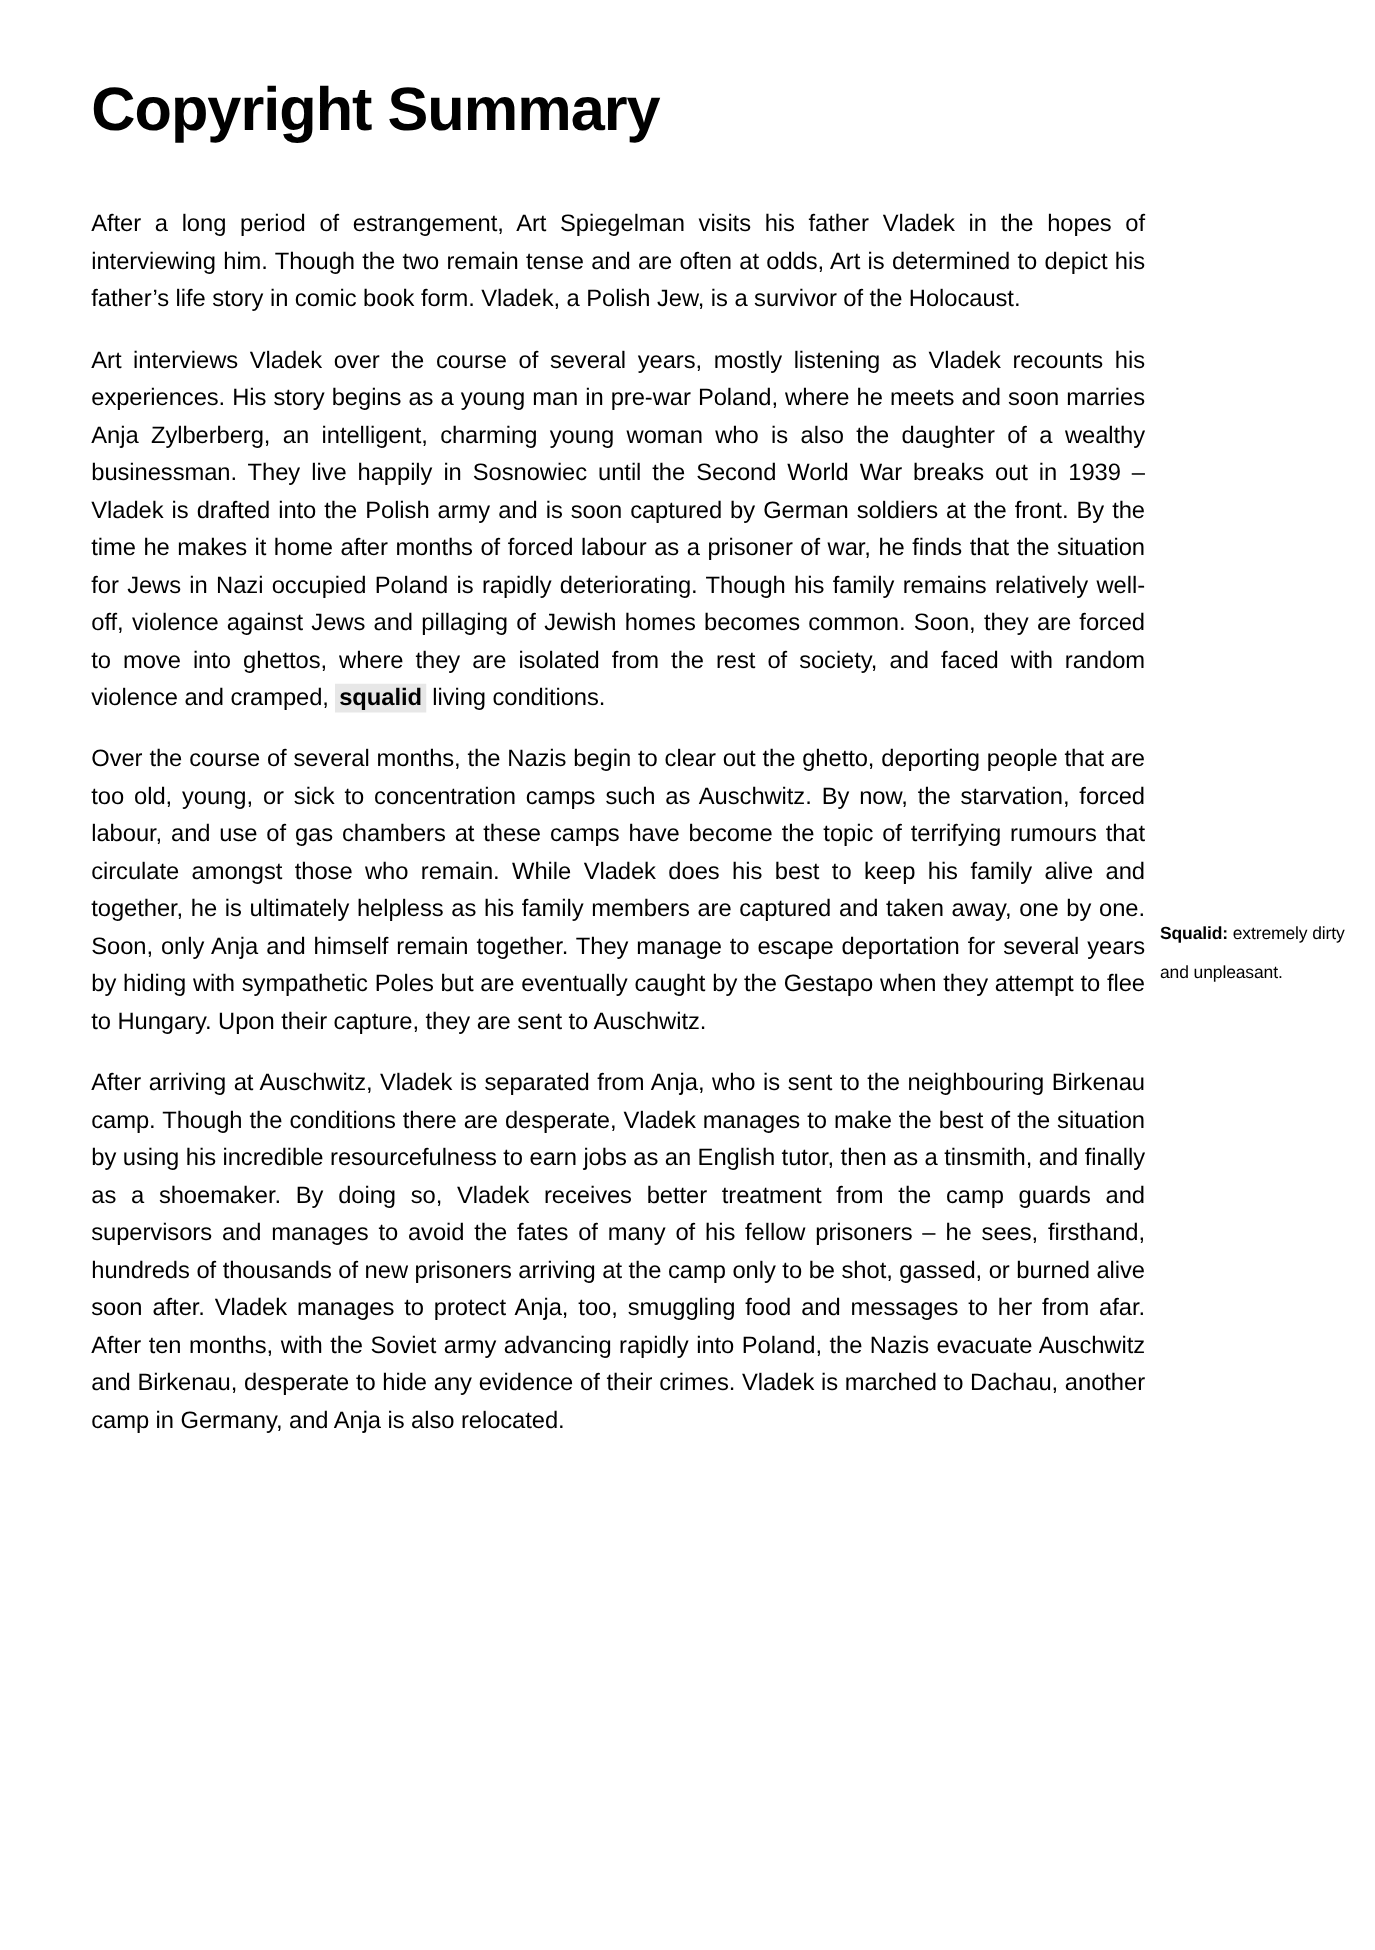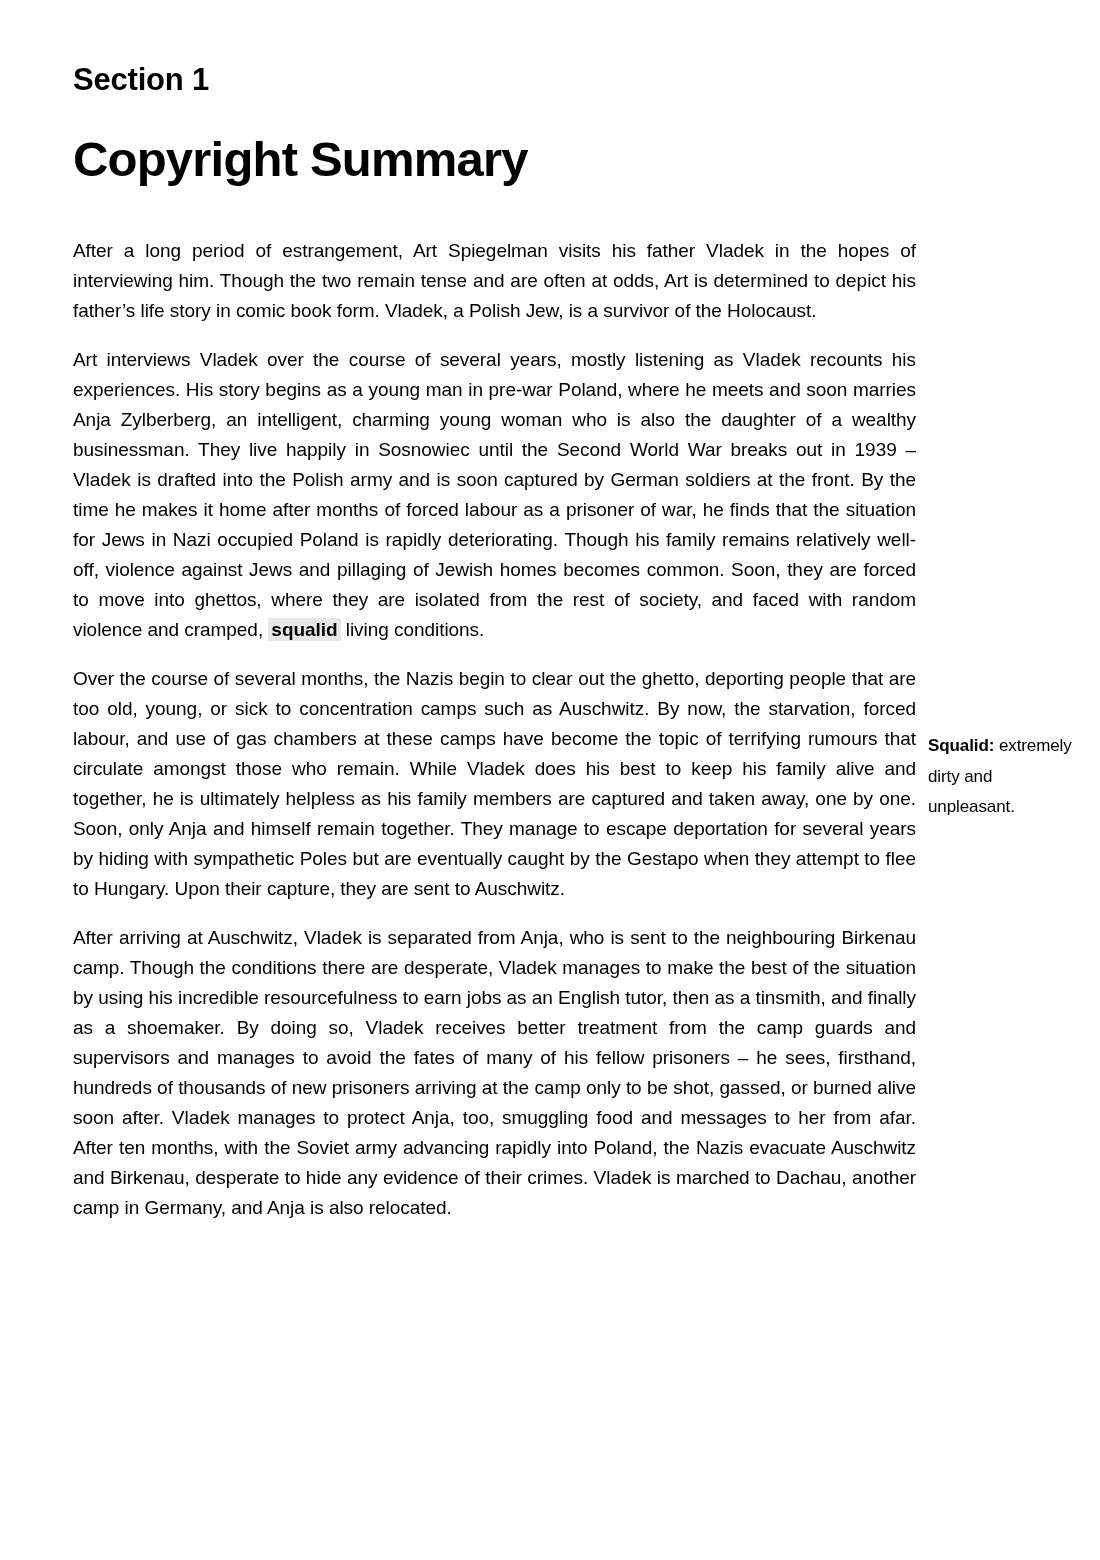--- a/index.html
+++ b/index.html
@@ -62,21 +62,21 @@
     background: #e7e7e7;
     padding: 1px 3px;
   }
 
   
   .gloss {
     position: absolute;
     left: 928px;
     top: 731px;
     width: 150px;
-    font-size: 17px;
+    font-size: 14px;
     line-height: 30.5px;
     letter-spacing: -0.1px;
   }
   .gloss-term {
     font-weight: bold;
   }
 
   
   .footer {
     position: absolute;
@@ -101,21 +101,20 @@
     font-weight: bold;
   }
 </style>
 </head>
 <body>
 
 <div class="page">
 
   <div class="content">
 
-    <h2 class="section-label">Section 1</h2>
 
     <h1 class="page-title">Copyright Summary</h1>
 
     <p class="body-par">After a long period of estrangement, Art Spiegelman visits his father Vladek in the hopes of interviewing him.  Though the two remain tense and are often at odds, Art is determined to depict his father’s life story in comic book form.  Vladek, a Polish Jew, is a survivor of the Holocaust.</p>
 
     <p class="body-par"><span>Art interviews Vladek over the course of several years, mostly listening as Vladek recounts his experiences.  His story begins as a young man in pre-war Poland, where he meets and soon marries Anja Zylberberg, an intelligent, charming young woman who is also the daughter of a wealthy businessman.  They live happily in Sosnowiec until the Second World War breaks out in 1939 – Vladek is drafted into the Polish army and is soon captured by German soldiers at the front. By the time he makes it home after months of forced labour as a prisoner of war, he finds that the situation for Jews in Nazi occupied Poland is rapidly deteriorating.  Though his family remains relatively well-off, violence against Jews and pillaging of Jewish homes becomes common. Soon, they are forced to move into ghettos, where they are isolated from the rest of society, and faced with random violence and cramped, </span><span class="keyword">squalid</span><span> living conditions.</span></p>
 
     <p class="body-par">Over the course of several months, the Nazis begin to clear out the ghetto, deporting people that are too old, young, or sick to concentration camps such as Auschwitz.  By now, the starvation, forced labour, and use of gas chambers at these camps have become the topic of terrifying rumours that circulate amongst those who remain.  While Vladek does his best to keep his family alive and together, he is ultimately helpless as his family members are captured and taken away, one by one.  Soon, only Anja and himself remain together.  They manage to escape deportation for several years by hiding with sympathetic Poles but are eventually caught by the Gestapo when they attempt to flee to Hungary.  Upon their capture, they are sent to Auschwitz.</p>
 
     <p class="body-par">After arriving at Auschwitz, Vladek is separated from Anja, who is sent to the neighbouring Birkenau camp.  Though the conditions there are desperate, Vladek manages to make the best of the situation by using his incredible resourcefulness to earn jobs as an English tutor, then as a tinsmith, and finally as a shoemaker.  By doing so, Vladek receives better treatment from the camp guards and supervisors and manages to avoid the fates of many of his fellow prisoners – he sees, firsthand, hundreds of thousands of new prisoners arriving at the camp only to be shot, gassed, or burned alive soon after.  Vladek manages to protect Anja, too, smuggling food and messages to her from afar. After ten months, with the Soviet army advancing rapidly into Poland, the Nazis evacuate Auschwitz and Birkenau, desperate to hide any evidence of their crimes.  Vladek is marched to Dachau, another camp in Germany, and Anja is also relocated.</p>

